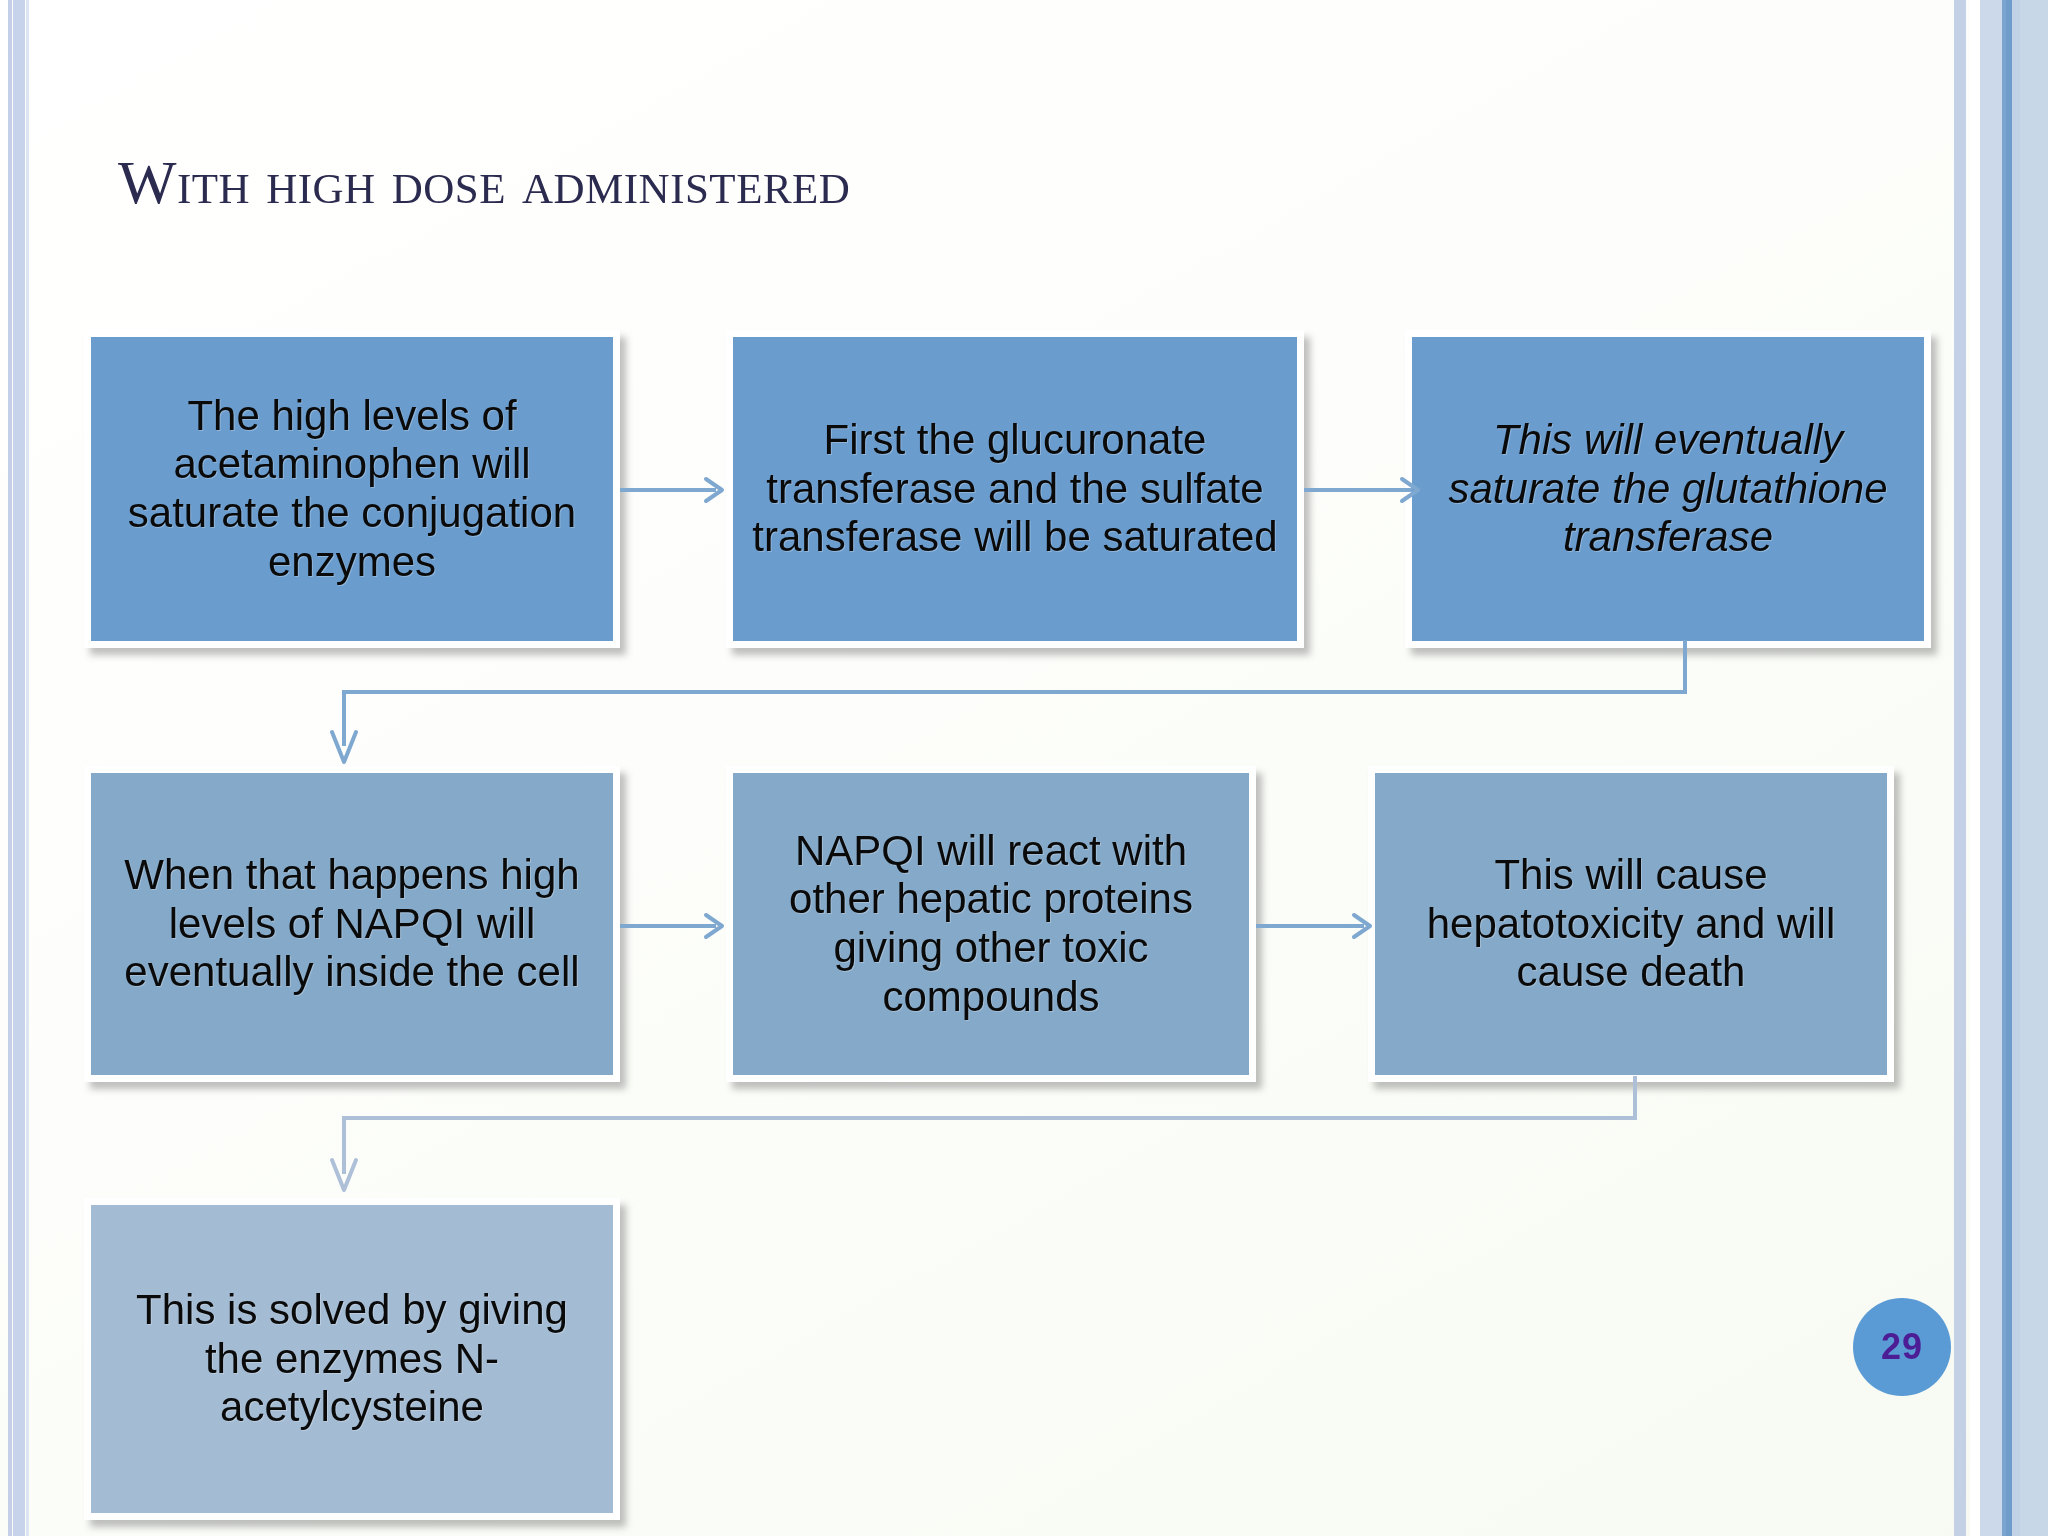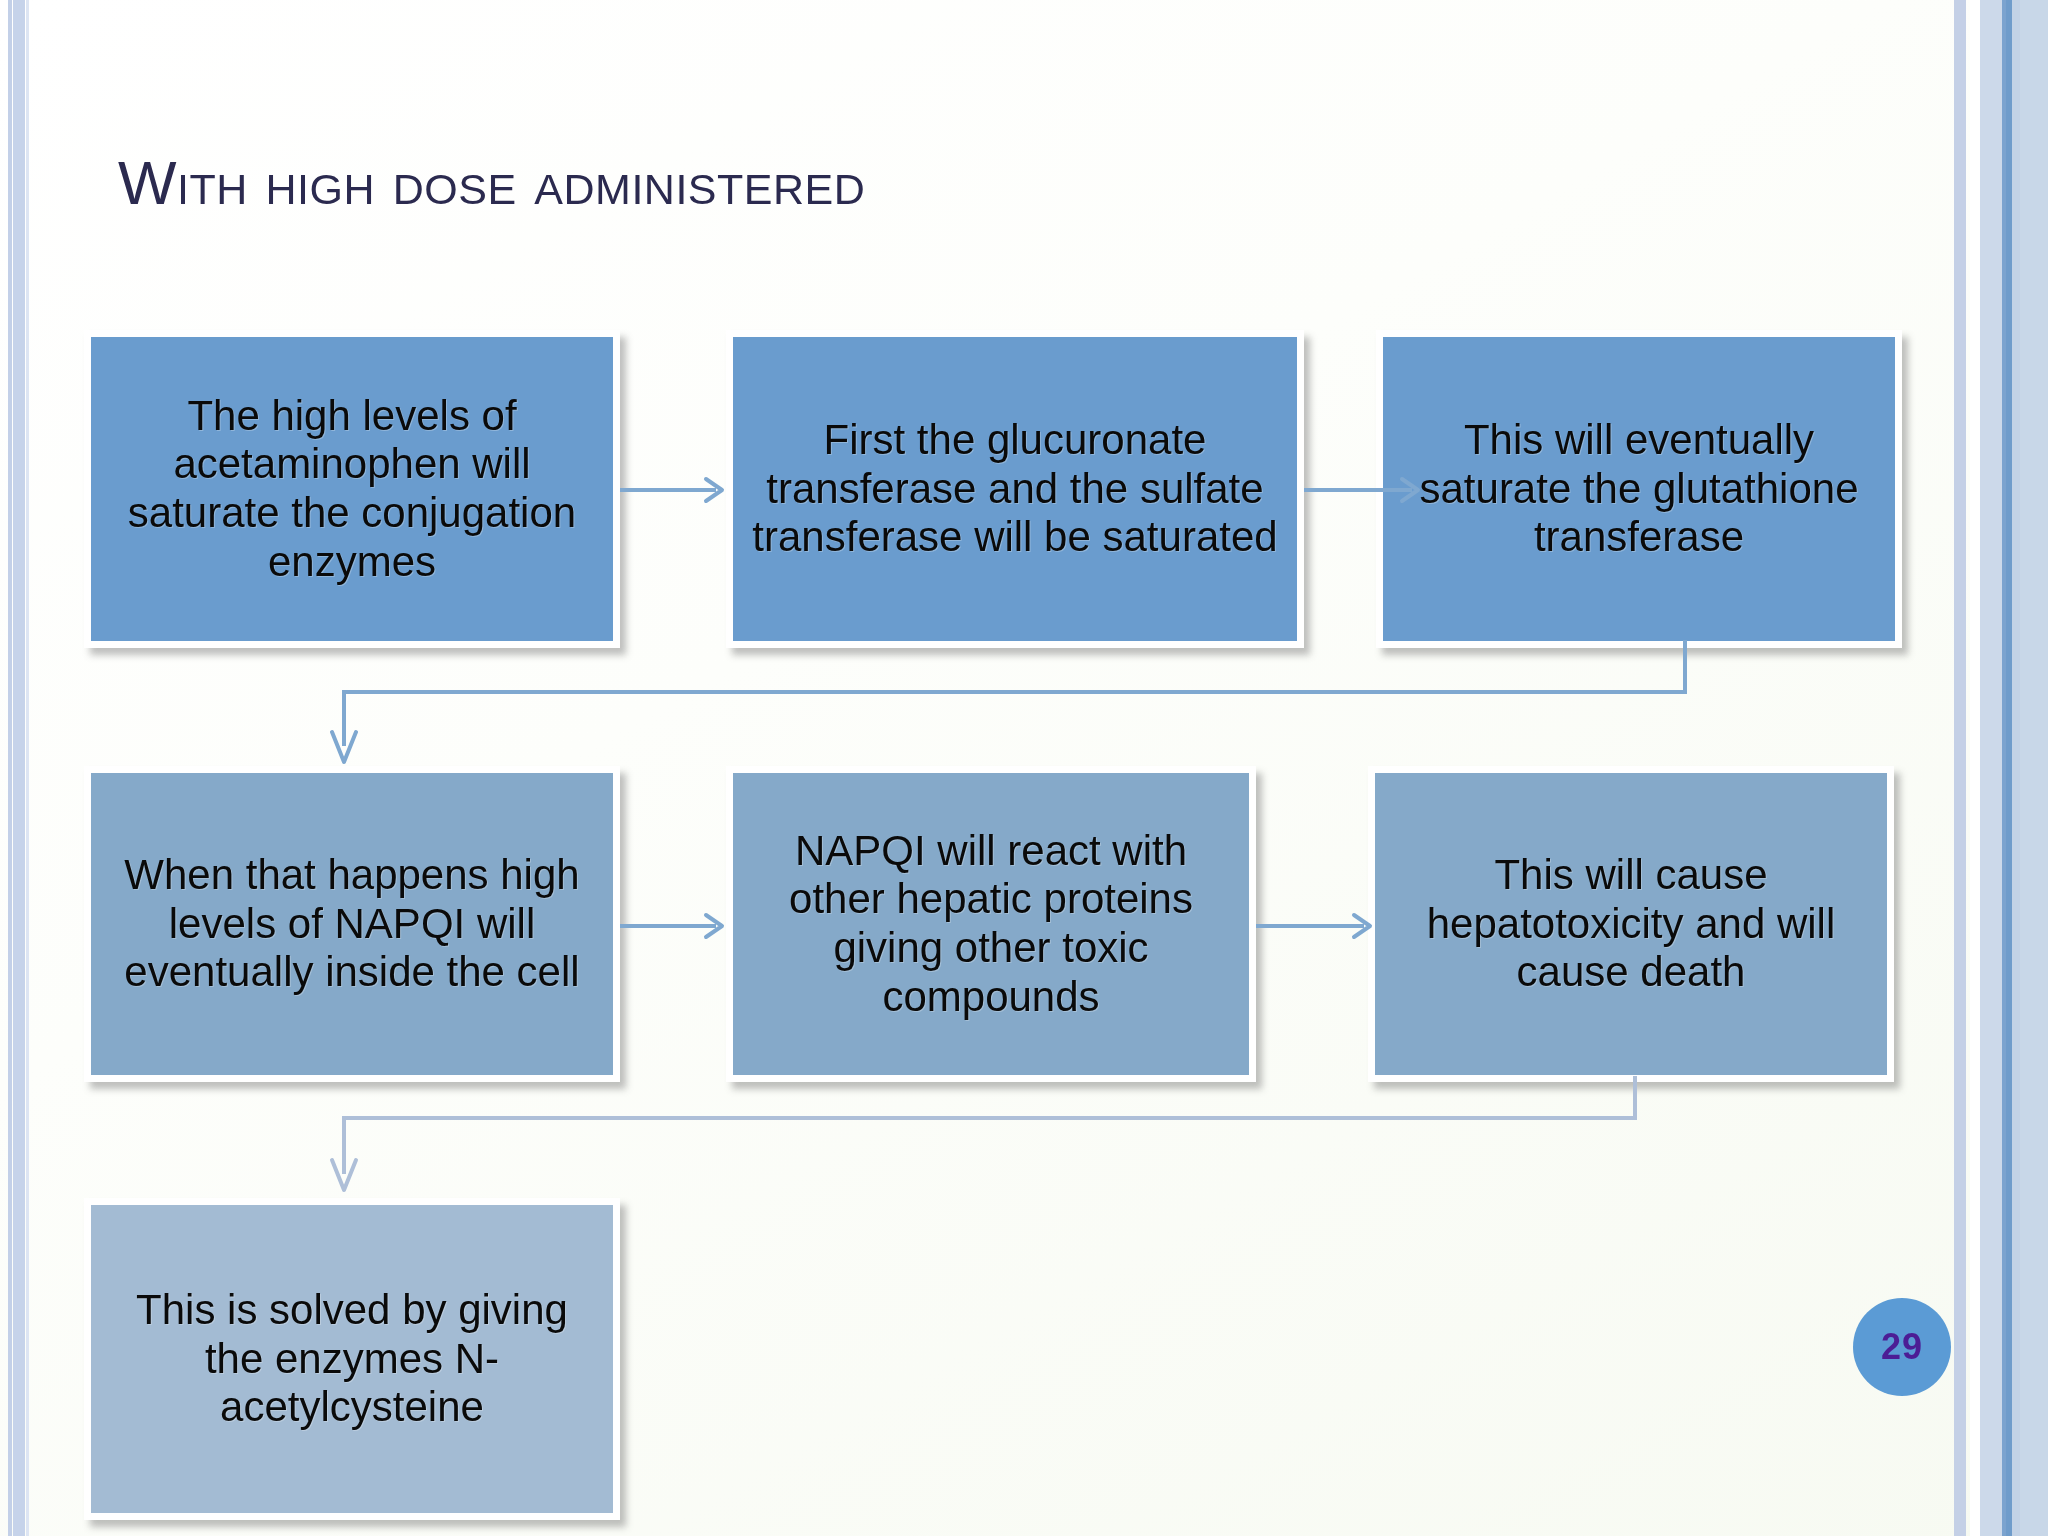--- a/index.html
+++ b/index.html
@@ -53,20 +53,21 @@
   #page-title {
     position: absolute;
     left: 118px;
     top: 150px;
     font-size: 62px;
     line-height: 1.05;
     color: #2b2a4f;
     font-variant: small-caps;
     letter-spacing: 0.5px;
     white-space: nowrap;
+    font-family: Liberation Serif, serif;
   }
 
   
   .flow-box {
     position: absolute;
     box-sizing: border-box;
     display: flex;
     align-items: center;
     justify-content: center;
     text-align: center;
@@ -124,21 +125,21 @@
     <div class="stripe r6"></div>
     <div class="stripe r7"></div>
   </div>
 
   <div id="page-title">With high dose administered</div>
 
   <div class="flow-box tone-a" style="left:84px;  top:330px; width:536px; height:318px;">The high levels of acetaminophen will saturate the conjugation enzymes</div>
 
   <div class="flow-box tone-a" style="left:726px; top:330px; width:578px; height:318px;">First the glucuronate transferase and the sulfate transferase will be saturated</div>
 
-  <div class="flow-box tone-a" style="left:1376px; top:330px; width:526px; height:318px;">This will eventually saturate the glutathione transferase</div>
+  <div class="flow-box tone-a" style="left:1405px; top:330px; width:526px; height:318px;font-style:italic;">This will eventually saturate the glutathione transferase</div>
 
   <div class="conn" style="left:620px; top:472px; width:110px; height:36px;">
     <svg width="110" height="36" viewBox="0 0 110 36">
       <path d="M0 18 L96 18" stroke="#7fa8d0" stroke-width="4" fill="none"></path>
       <path d="M86 7 L102 18 L86 29" stroke="#7fa8d0" stroke-width="4" fill="none" stroke-linecap="round" stroke-linejoin="round"></path>
     </svg>
   </div>
 
   <div class="conn" style="left:1304px; top:472px; width:122px; height:36px;">
     <svg width="122" height="36" viewBox="0 0 122 36">

